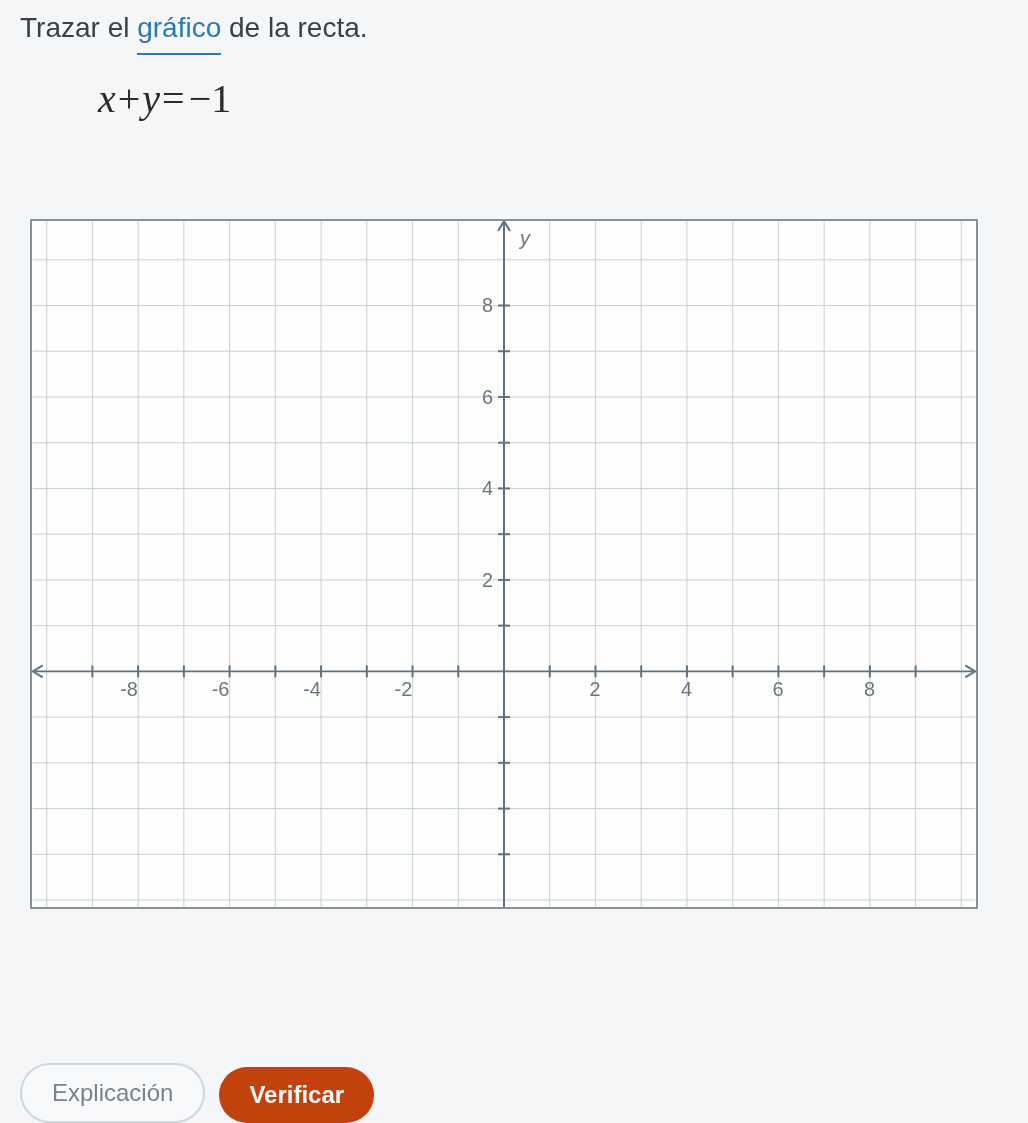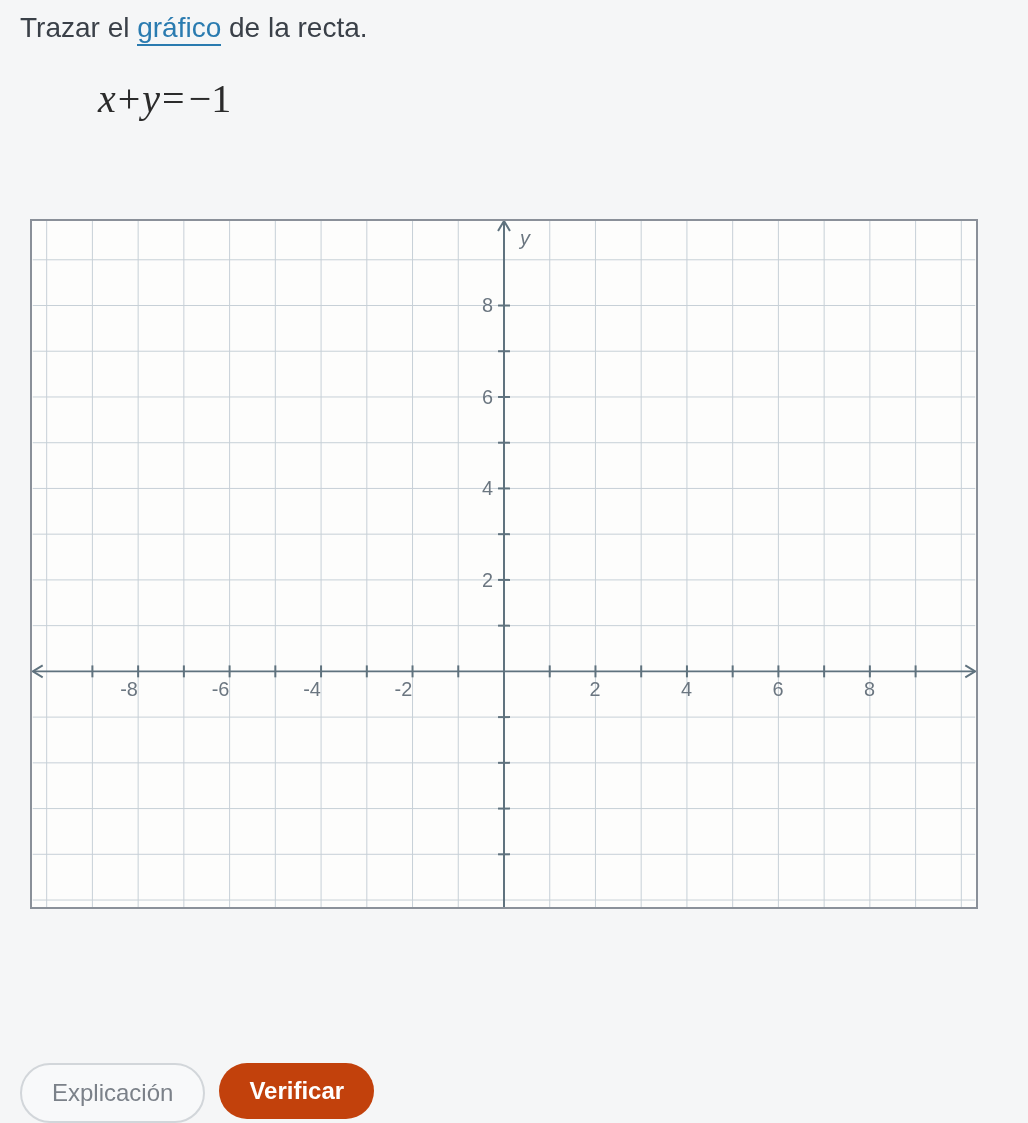--- a/index.html
+++ b/index.html
@@ -13,21 +13,21 @@
     }
     .instruction {
       font-size: 28px;
       color: #3a4048;
       margin-bottom: 28px;
       line-height: 1.4;
     }
     .instruction .linked {
       color: #2a7bb0;
       border-bottom: 2px solid #2a7bb0;
-      padding-bottom: 1px;
+      padding-bottom: 10px;
     }
     .equation {
       font-size: 40px;
       font-style: italic;
       font-family: "Times New Roman", serif;
       color: #2b2b2b;
       margin-left: 78px;
       margin-bottom: 97px;
     }
     .equation .op { font-style: normal; padding: 0 2px; }
@@ -44,21 +44,21 @@
       width: 100%;
       height: 100%;
       display: block;
     }
     .btn-row {
       position: absolute;
       left: 20px;
       bottom: 0;
       display: flex;
       gap: 14px;
-      align-items: flex-start;
+      align-items: flex-end;
     }
     .btn {
       font-size: 24px;
       padding: 14px 30px;
       border-radius: 30px;
       cursor: pointer;
       border: none;
       font-family: Arial, Helvetica, sans-serif;
     }
     .btn-outline {

